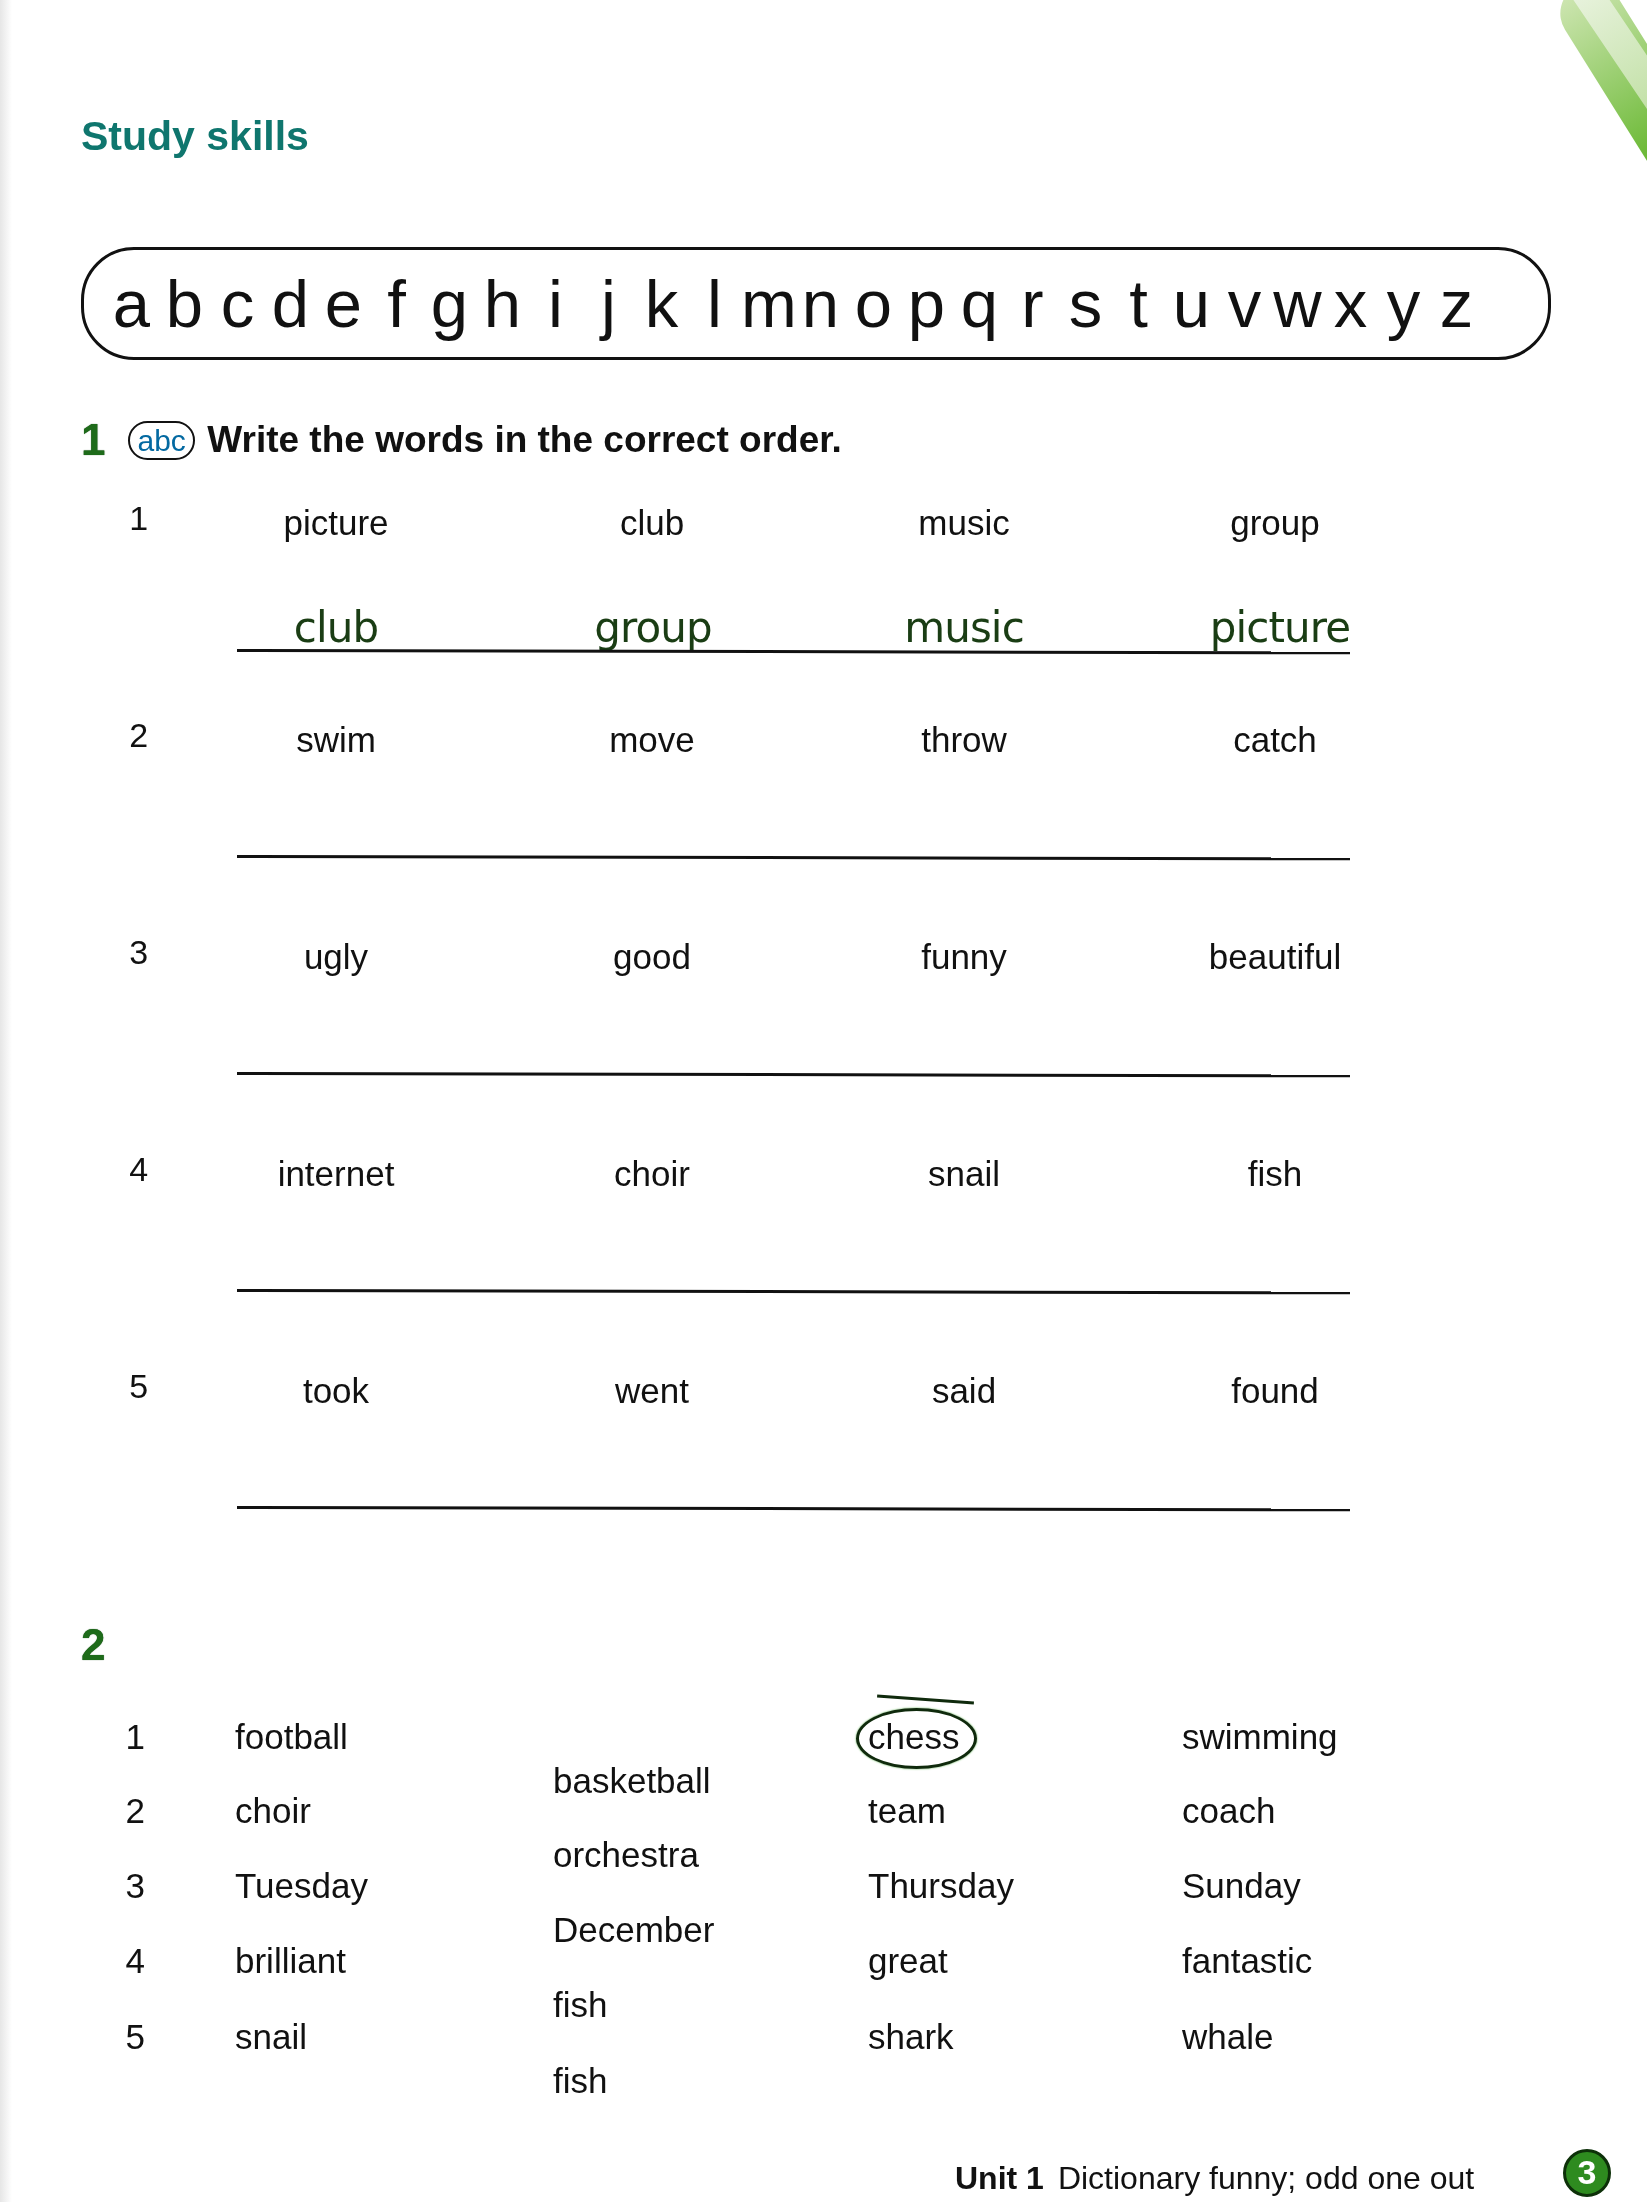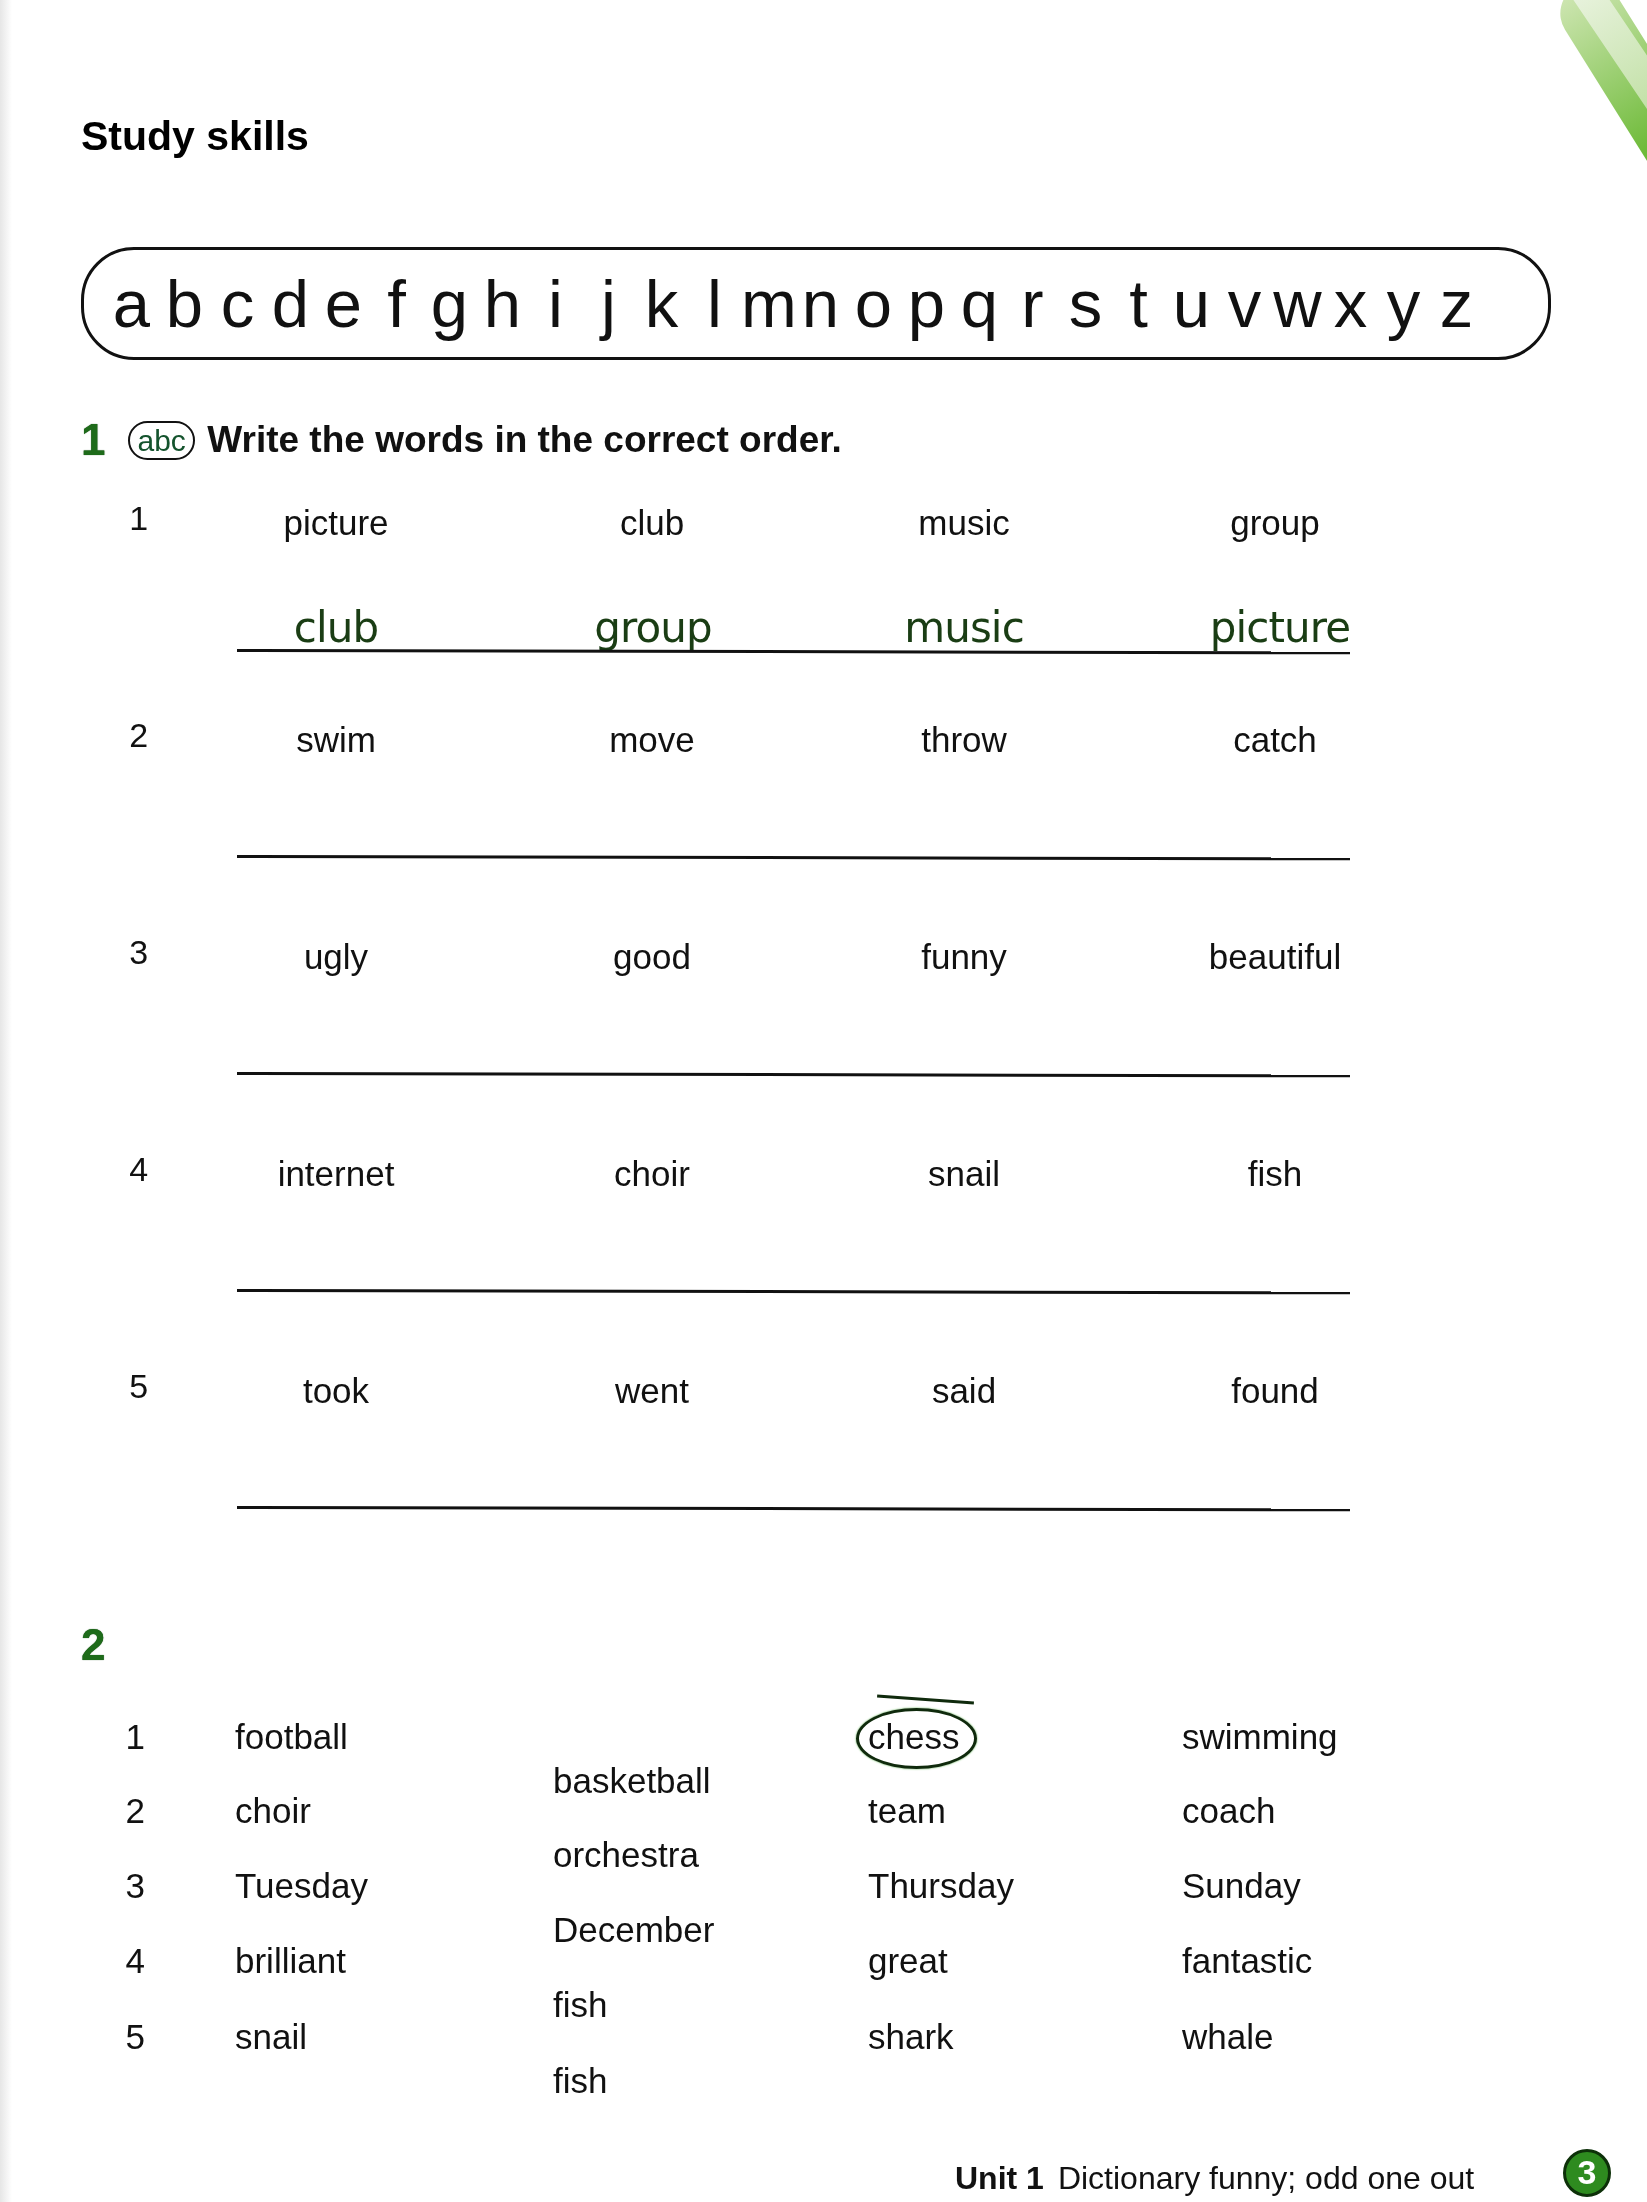--- a/index.html
+++ b/index.html
@@ -45,21 +45,21 @@
       transform: rotate(-34deg);
       border-radius: 26.5px;
       opacity: 0.9;
     }
 
     .section-title {
       position: absolute;
       left: 81px; top: 113px;
       font-size: 41px;
       font-weight: bold;
-      color: #000000;
+      color: #0f766e;
     }
 
     .alphabet-box {
       position: absolute;
       left: 81px; top: 247px;
       width: 1470px; height: 113px;
       border: 3.5px solid #111;
       border-radius: 53px;
       box-sizing: border-box;
       display: flex;
@@ -96,21 +96,21 @@
     }
     .abc-badge {
       display: inline-block;
       border: 2.6px solid #111;
       border-radius: 19.4px;
       padding: 0 7px;
       font-size: 30px;
       font-weight: normal;
       line-height: 35px;
       margin-right: 12.4px;
-      color: #14532d;
+      color: #0369a1;
     }
 
     
     .order-row {
       position: absolute;
       left: 124px;
       width: 1235px;
       height: 212px;
     }
     .order-row .num {

